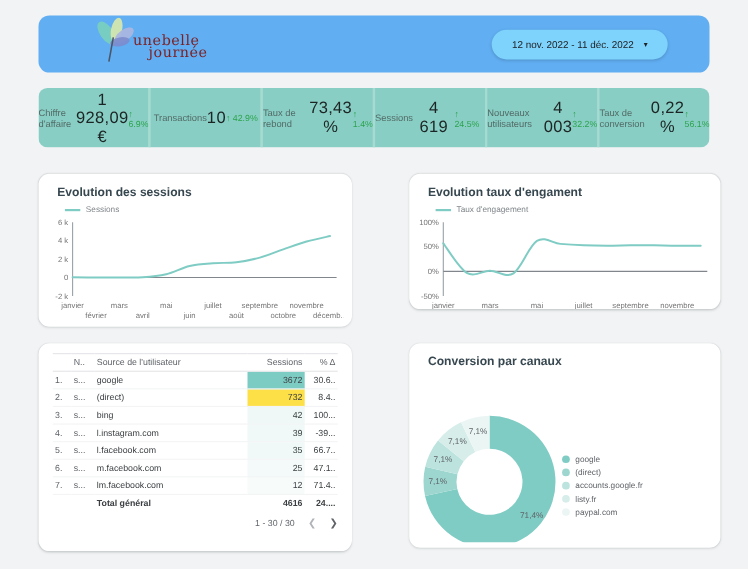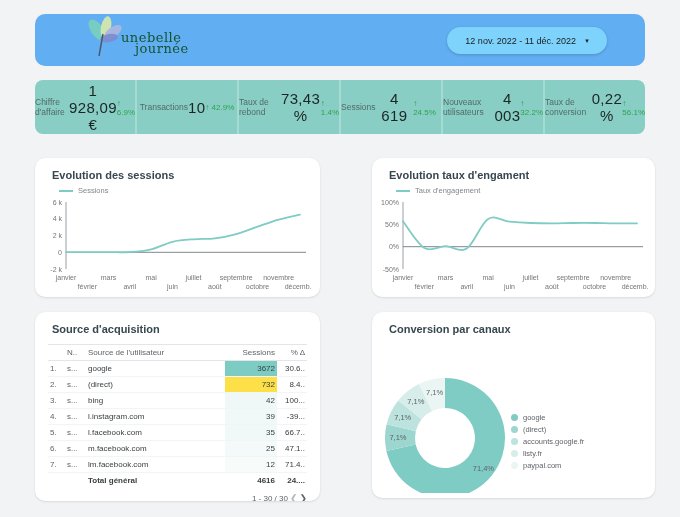--- a/index.html
+++ b/index.html
@@ -8,57 +8,57 @@
     background:#f1f3f4;
     font-family:"Liberation Sans", sans-serif;
     position:relative;
     overflow:hidden;
   }
   .abs { position:absolute; }
 
   
   .header { left:35px; top:14px; width:610px; height:52px; background:#61aef2; border-radius:10px; }
   .logo { position:absolute; left:38px; top:2px; display:flex; align-items:flex-start; }
-  .logo-text { font-family:"DejaVu Serif", serif; color:#14532d; font-size:13px; line-height:11px; margin-top:16px; margin-left:-8px; letter-spacing:.5px; }
+  .logo-text { font-family:"DejaVu Serif", serif; color:#7f1d1d; font-size:13px; line-height:11px; margin-top:16px; margin-left:-8px; letter-spacing:.5px; }
   .logo-text .l2 { margin-left:14px; }
   .date-pill { position:absolute; right:38px; top:13px; width:160px; height:27px; background:#7dd3fc; border-radius:14px;
     display:flex; align-items:center; justify-content:center; gap:9px; font-size:9px; color:#202124;
     box-shadow:0 1px 3px rgba(0,0,0,.18); cursor:pointer; }
   .caret { font-size:7px; color:#202124; }
 
   
   .kpi-band { left:35px; top:80px; width:610px; height:54px; display:flex; border-radius:8px; overflow:hidden; }
   .kpi { flex:1; background:#88cec4; display:flex; flex-direction:row; align-items:center; justify-content:center; }
   .kpi + .kpi { border-left:2px solid #a6dbd2; }
   .kpi-label { font-size:8.5px; color:#526b66; margin-bottom:1px; }
   .kpi-value { font-size:15px; color:#1c2524; letter-spacing:.3px;text-align:center; }
   .kpi-delta { font-size:8px; color:#2da44e; margin-top:1px; }
 
   
   .card { background:#fff; border-radius:10px; box-shadow:0 1px 2px rgba(60,64,67,.12), 0 0 1px rgba(60,64,67,.1); overflow:hidden; }
   .chart-card-left  { left:35px;  top:158px; width:285px; height:139px; }
-  .chart-card-right { left:372px; top:158px; width:283px; height:139px; }
+  .chart-card-right { left:372px; top:158px; width:283px; height:123px; }
   .table-card { left:35px;  top:312px; width:285px; height:189px; }
   .donut-card { left:372px; top:312px; width:283px; height:186px; }
   .card-title { font-size:11px; font-weight:bold; color:#37474f; padding:11px 0 0 17px; }
   .legend-line { display:flex; align-items:center; gap:5px; margin:5px 0 0 24px; font-size:7.5px; color:#80868b; }
   .legend-swatch { width:14px; height:2px; }
   .linechart-holder { margin:2px 0 0 4px; }
 
   
   table.tbl { width:259px; margin:9px auto 0; border-collapse:collapse; font-size:8px; color:#3c4043; table-layout:fixed; }
   .tbl th { font-weight:normal; color:#5f6368; border-top:1px solid #e3e5e8; border-bottom:1px solid #e3e5e8; padding:3px 2px; text-align:left; cursor:pointer; }
   .tbl td { padding:3px 2px; border-bottom:1px solid #f3f4f5; }
   .tbl .c-i { width:17px; color:#5f6368; }
   .tbl .c-n { width:21px; color:#5f6368; overflow:hidden; white-space:nowrap; }
   .tbl .c-s { overflow:hidden; white-space:nowrap; }
   .tbl .c-v { width:52px; text-align:right; }
   .tbl .c-d { width:30px; text-align:right; overflow:hidden; white-space:nowrap; }
   .tbl tr.total td { border-top:1px solid #e3e5e8; border-bottom:none; font-weight:bold; }
-  .pager { width:259px; margin:5px auto 0; text-align:right; font-size:8px; color:#5f6368; display:flex; justify-content:flex-end; align-items:center; gap:2px; }
+  .pager { width:259px; margin:5px auto 0; text-align:right; font-size:8px; color:#5f6368; display:flex; justify-content:flex-end; align-items:center; gap:12px; }
   .pg-btn { cursor:pointer; font-size:9px; }
   .pg-prev { color:#b0b4b8; }
   .pg-next { color:#5f6368; }
 
   
   .donut-wrap { position:relative; width:283px; height:158px; }
   .donut-legend { position:absolute; left:139px; top:78px; display:flex; flex-direction:column; gap:3px; }
   .dl-item { display:flex; align-items:center; gap:5px; font-size:7.5px; color:#5f6368; }
   .dl-dot { width:7px; height:7px; border-radius:50%; }
   svg text { font-family:"Liberation Sans", sans-serif; }
@@ -172,21 +172,20 @@
         <text x="175.9" y="92" font-size="7" fill="#757575" text-anchor="middle">août</text>
         <text x="197.2" y="83" font-size="7" fill="#757575" text-anchor="middle">septembre</text>
         <text x="218.5" y="92" font-size="7" fill="#757575" text-anchor="middle">octobre</text>
         <text x="239.7" y="83" font-size="7" fill="#757575" text-anchor="middle">novembre</text>
         <text x="261.0" y="92" font-size="7" fill="#757575" text-anchor="middle">décemb...</text>
         <path d="M27.0,24.2C30.5,28.7,41.2,46.8,48.3,51.0C55.4,55.2,62.5,49.1,69.5,49.2C76.6,49.3,83.7,56.0,90.8,51.5C97.9,46.9,105.0,26.4,112.1,22.0C119.2,17.5,126.3,24.0,133.4,24.7C140.5,25.3,147.5,25.7,154.6,26.0C161.7,26.3,168.8,26.4,175.9,26.4C183.0,26.4,190.1,26.1,197.2,26.0C204.3,25.9,211.4,25.9,218.5,26.0C225.5,26.1,232.6,26.4,239.7,26.4C246.8,26.5,257.5,26.4,261.0,26.4" fill="none" stroke="#7fccc4" stroke-width="1.8" stroke-linecap="round"></path>
       </svg></div>
 </div>
 
 <div class="abs card table-card">
-  <div class="card-title">Source d'acquisition</div>
   <table class="tbl">
     <thead>
       <tr>
         <th class="c-i"></th>
         <th class="c-n">N..</th>
         <th class="c-s">Source de l'utilisateur</th>
         <th class="c-v" style="text-align:right">Sessions</th>
         <th class="c-d">% Δ</th>
       </tr>
     </thead>

